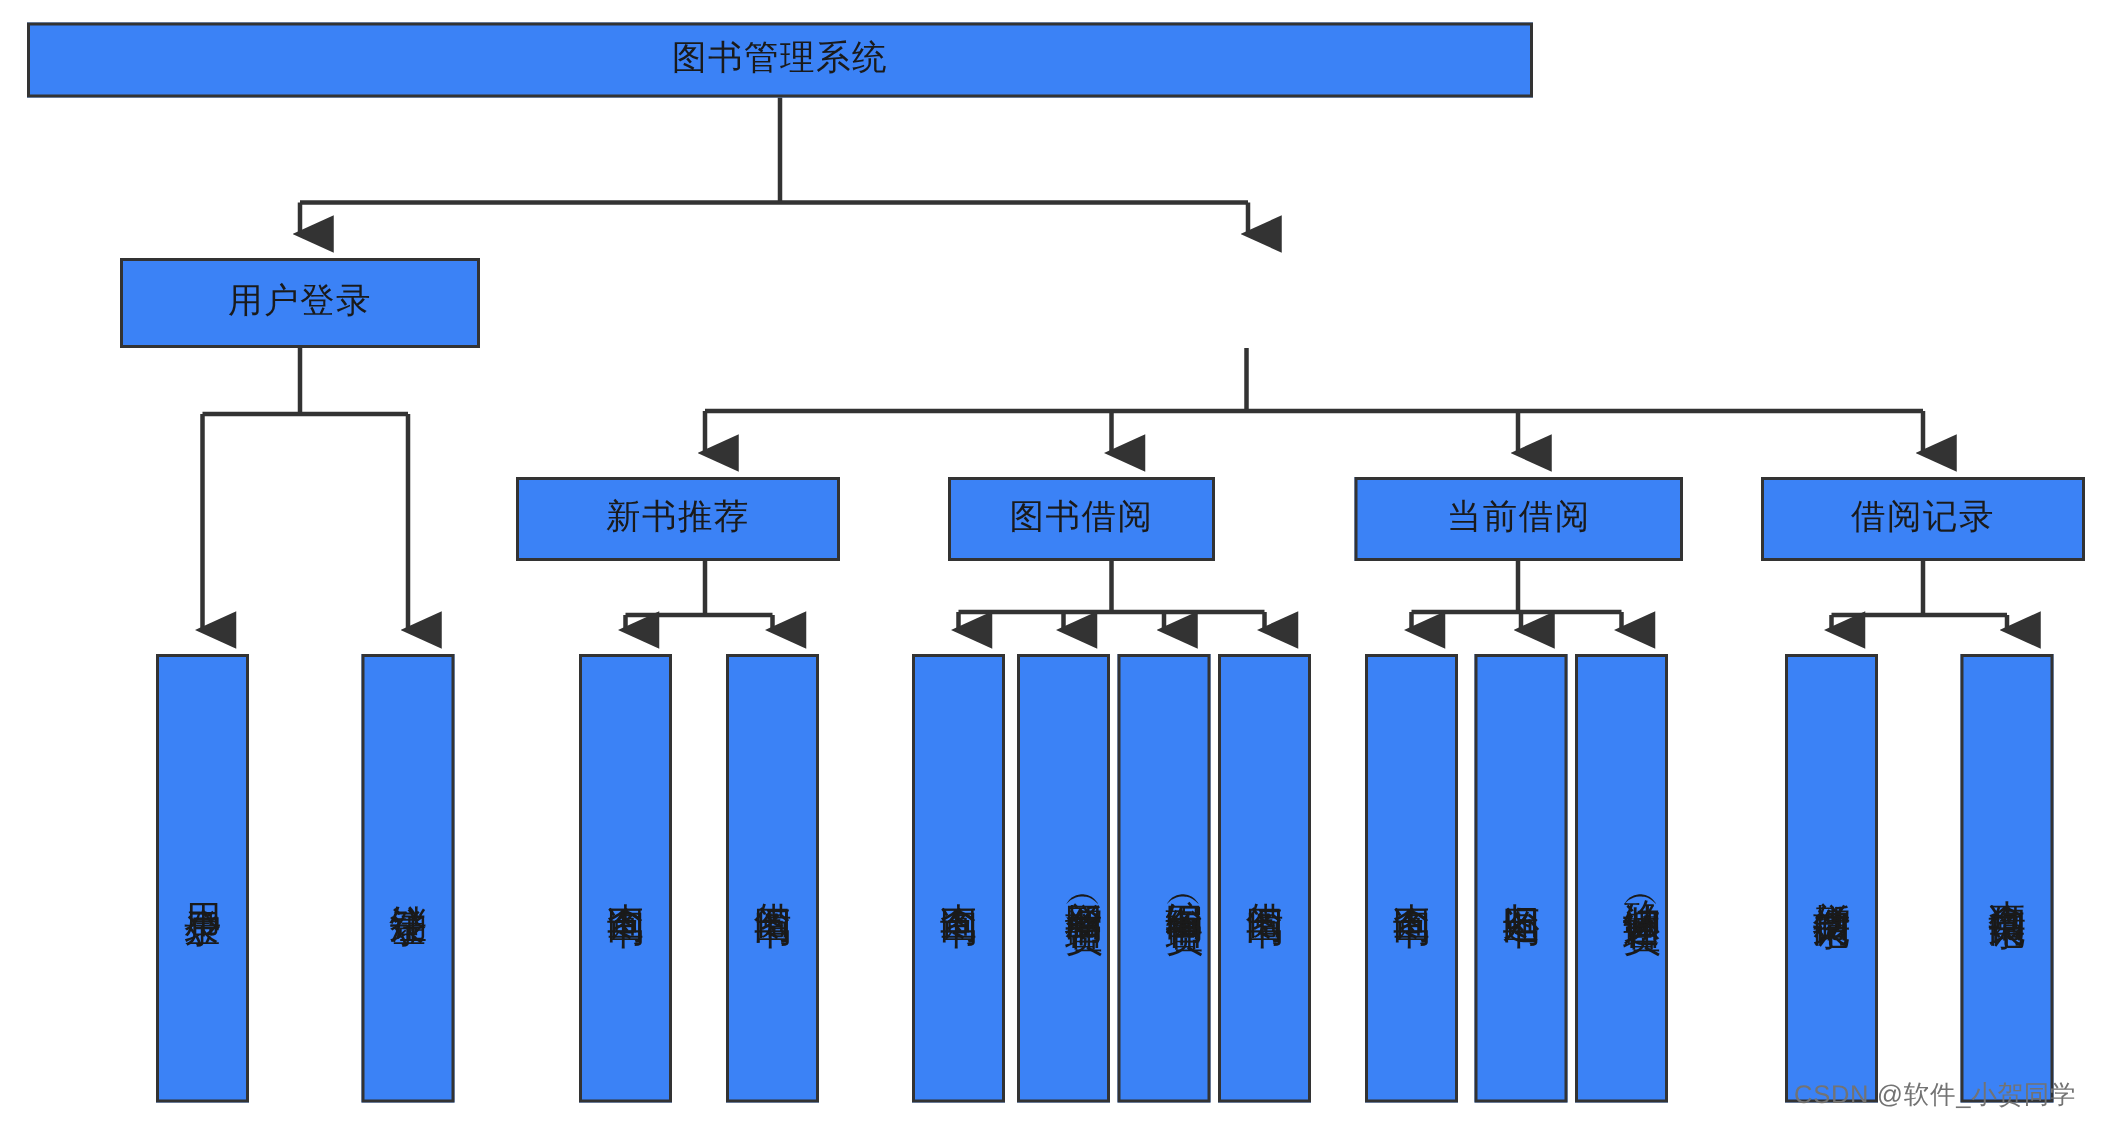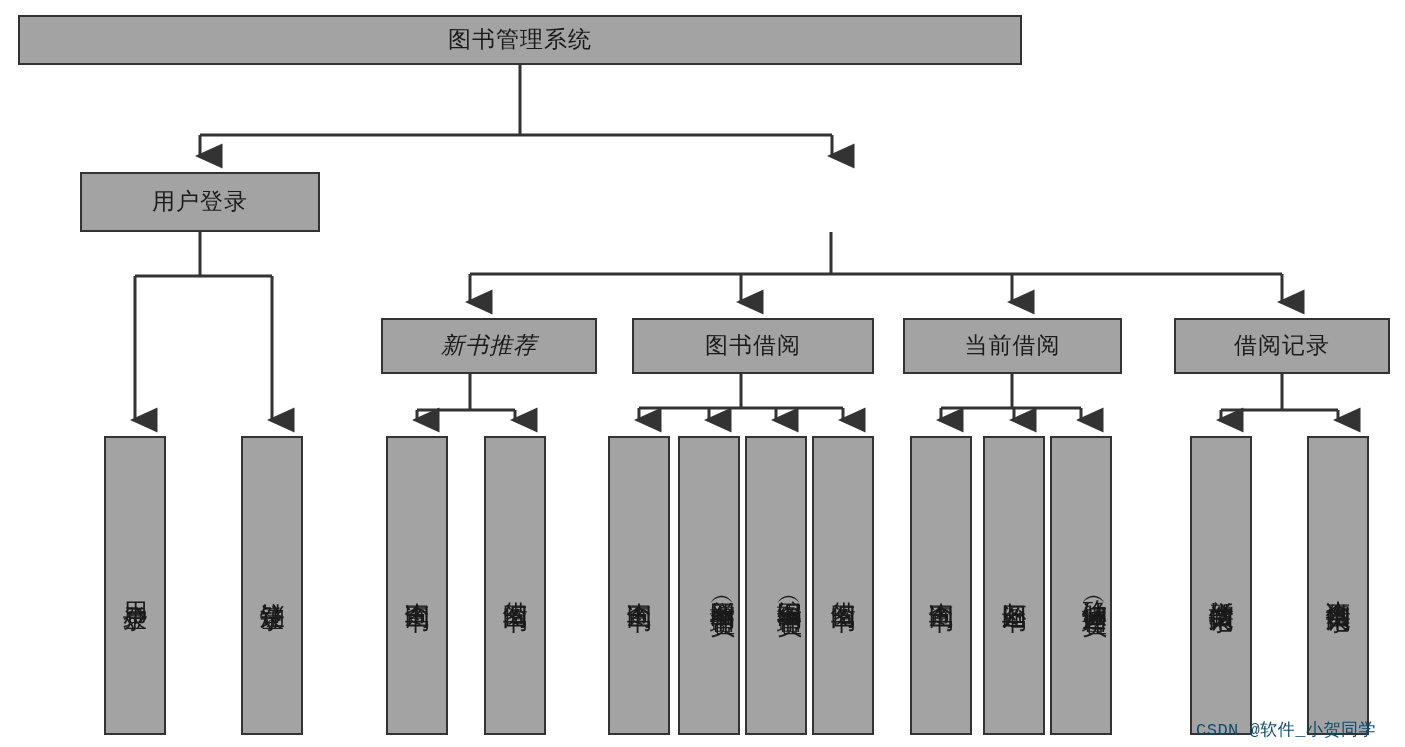--- a/index.html
+++ b/index.html
@@ -22,21 +22,21 @@
     left: 0;
     top: 0;
     width: 1405px;
     height: 747px;
     display: block;
   }
   .node-box {
     position: absolute;
     box-sizing: border-box;
     border: 2.5px solid #333333;
-    background: #a3a3a3;
+    background: #3b82f6;
     display: flex;
     align-items: center;
     justify-content: center;
     color: #1a1a1a;
   }
   .node-h {
     font-size: 23px;
     letter-spacing: 1px;
     line-height: 1.2;
     white-space: nowrap;
@@ -52,24 +52,24 @@
     padding-top: 6px;
     text-align: left;
   }
   .node-v.short {
     align-items: center;
     padding-top: 0;
   }
   .watermark {
     position: absolute;
     font-size: 17px;
-    color: #0c4a6e;
+    color: #737373;
     letter-spacing: 0.5px;
     white-space: nowrap;
-    font-family: Liberation Mono, monospace;
+    font-family: Liberation Sans, sans-serif;
   }
 </style>
 </head>
 <body>
 
 <div id="diagram-root">
 
   <svg class="diagram-svg" viewBox="0 0 1405 747">
     <defs>
       <marker id="arrow" viewBox="0 0 12 12" refX="6" refY="10" markerWidth="10" markerHeight="10" orient="auto-start-reverse">
@@ -141,24 +141,24 @@
   </svg>
 
   <div class="node-box node-h" style="left:18px; top:15px; width:1004px; height:50px;">
     <span>图书管理系统</span>
   </div>
 
   <div class="node-box node-h" style="left:80px; top:172px; width:240px; height:60px;">
     <span>用户登录</span>
   </div>
 
-  <div class="node-box node-h" style="left:381px; top:318px; width:216px; height:56px;font-style:italic;">
+  <div class="node-box node-h" style="left:344px; top:318px; width:216px; height:56px;">
     <span>新书推荐</span>
   </div>
-  <div class="node-box node-h" style="left:632px; top:318px; width:242px; height:56px;">
+  <div class="node-box node-h" style="left:632px; top:318px; width:178px; height:56px;">
     <span>图书借阅</span>
   </div>
   <div class="node-box node-h" style="left:903px; top:318px; width:219px; height:56px;">
     <span>当前借阅</span>
   </div>
   <div class="node-box node-h" style="left:1174px; top:318px; width:216px; height:56px;text-align:right;">
     <span>借阅记录</span>
   </div>
 
   <div class="node-box node-v short" style="left:104px; top:436px; width:62px; height:299px;">

